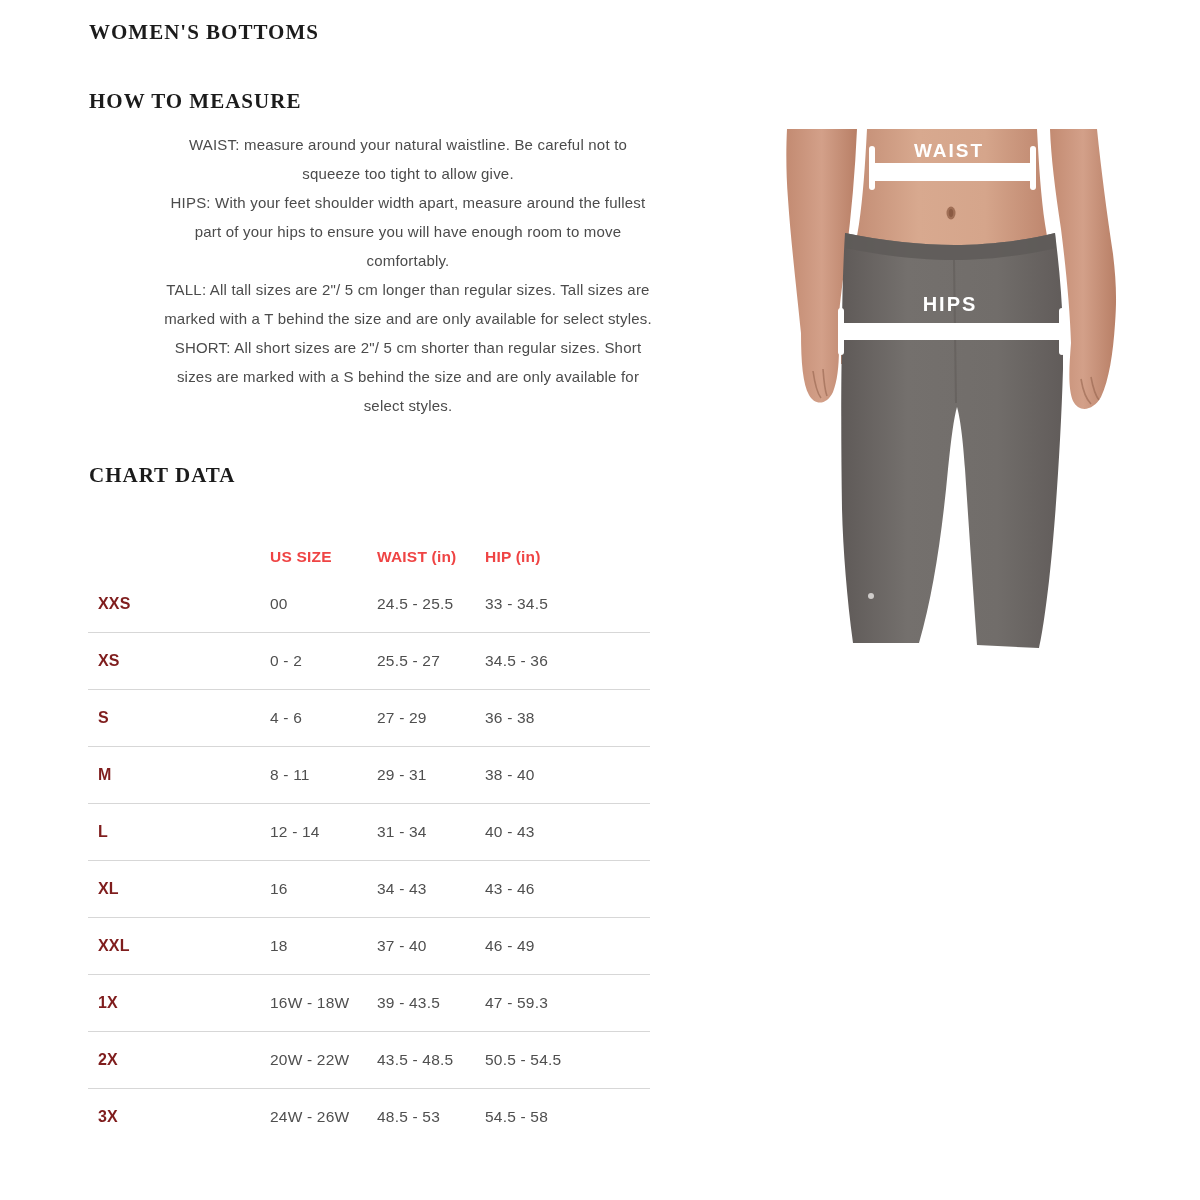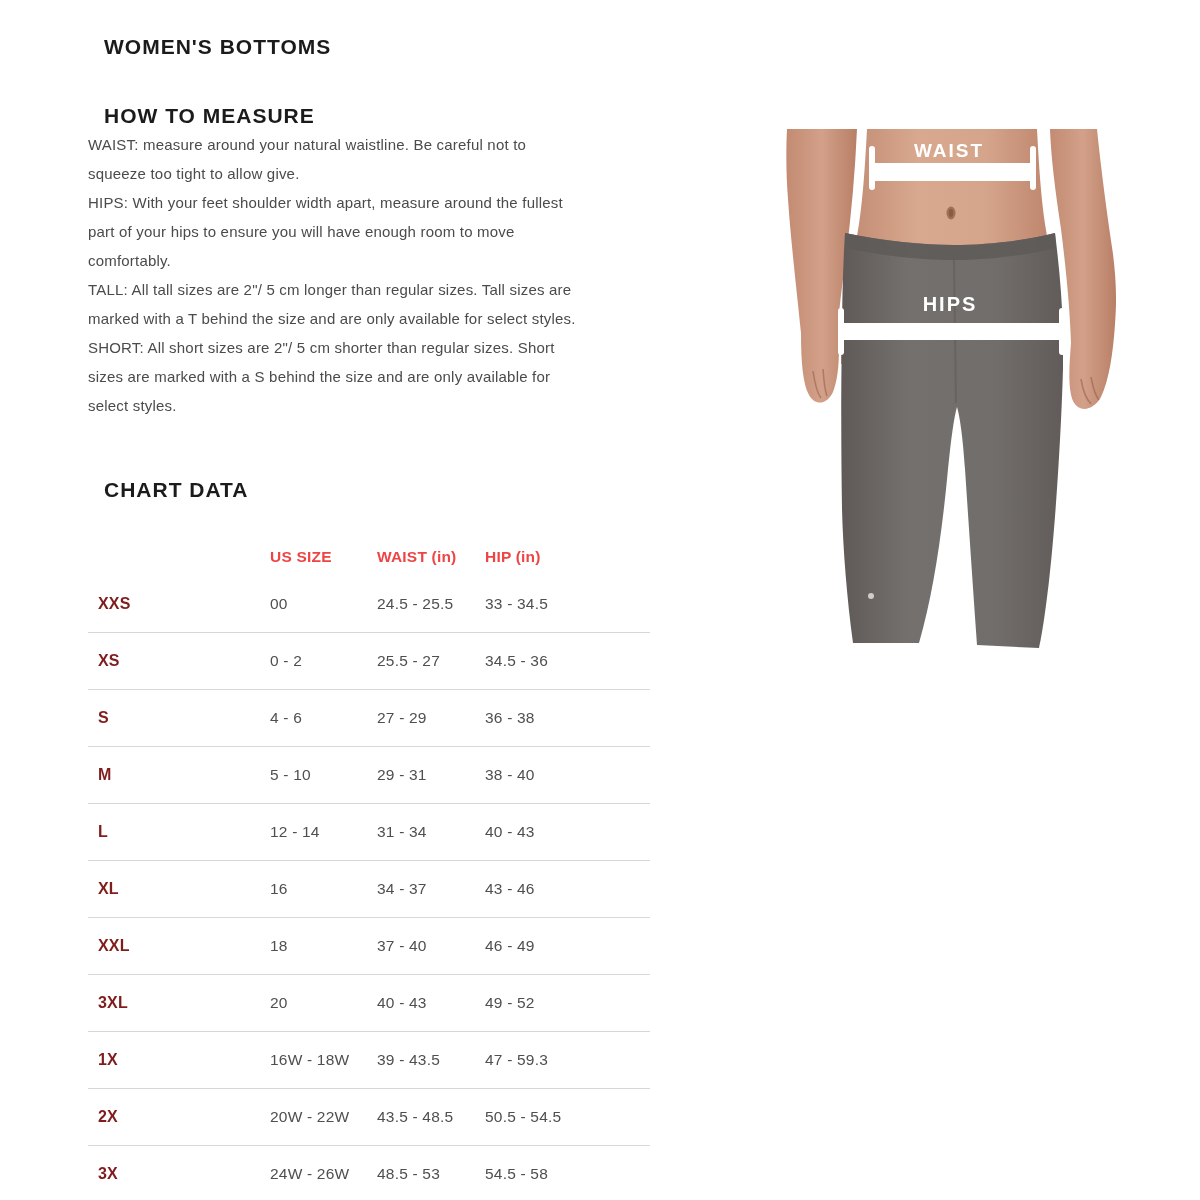--- a/index.html
+++ b/index.html
@@ -3,31 +3,31 @@
 <meta charset="utf-8">
 <style>
   html,body { margin:0; padding:0; background:#ffffff; }
   .page {
     position:relative; width:1200px; height:1200px;
     background:#ffffff; overflow:hidden;
     font-family:"Liberation Sans", sans-serif;
     -webkit-font-smoothing:antialiased;
   }
   .heading {
-    position:absolute; left:88px; margin:16px;
+    position:absolute; left:88px; margin:1px;
     font-size:21px; font-weight:bold; letter-spacing:1px;
-    color:#1b1b1b; white-space:nowrap;
+    color:#1b1b1b; white-space:nowrap;font-family:Liberation Serif, serif;
   }
   .title { top:19px; }
   .h-measure { top:88px; }
   .h-chart { top:462px; }
   .measure-body {
     position:absolute; left:88px; top:130px; width:640px; margin:0;
     font-size:15px; line-height:29px; letter-spacing:.2px;
-    color:#4b4b4b; white-space:pre-line;
+    color:#4b4b4b; white-space:pre-line;text-align:center;
   }
   .table-wrap { position:absolute; left:88px; top:520px; width:562px; }
   table.size-table {
     border-collapse:collapse; table-layout:fixed; width:562px;
     font-size:15.5px; color:#4f4f4f; letter-spacing:.2px;
   }
   table.size-table col.c1 { width:182px; }
   table.size-table col.c2 { width:107px; }
   table.size-table col.c3 { width:108px; }
   table.size-table col.c4 { width:165px; }
@@ -98,47 +98,41 @@
             <td>34.5 - 36</td>
           </tr>
           <tr>
             <td>S</td>
             <td>4 - 6</td>
             <td>27 - 29</td>
             <td>36 - 38</td>
           </tr>
           <tr>
             <td>M</td>
-            <td>5 - 10</td>
+            <td>8 - 11</td>
             <td>29 - 31</td>
             <td>38 - 40</td>
           </tr>
           <tr>
             <td>L</td>
             <td>12 - 14</td>
             <td>31 - 34</td>
             <td>40 - 43</td>
           </tr>
           <tr>
             <td>XL</td>
             <td>16</td>
-            <td>34 - 37</td>
+            <td>34 - 43</td>
             <td>43 - 46</td>
           </tr>
           <tr>
             <td>XXL</td>
             <td>18</td>
             <td>37 - 40</td>
             <td>46 - 49</td>
-          </tr>
-          <tr>
-            <td>3XL</td>
-            <td>20</td>
-            <td>40 - 43</td>
-            <td>49 - 52</td>
           </tr>
           <tr>
             <td>1X</td>
             <td>16W - 18W</td>
             <td>39 - 43.5</td>
             <td>47 - 59.3</td>
           </tr>
           <tr>
             <td>2X</td>
             <td>20W - 22W</td>

